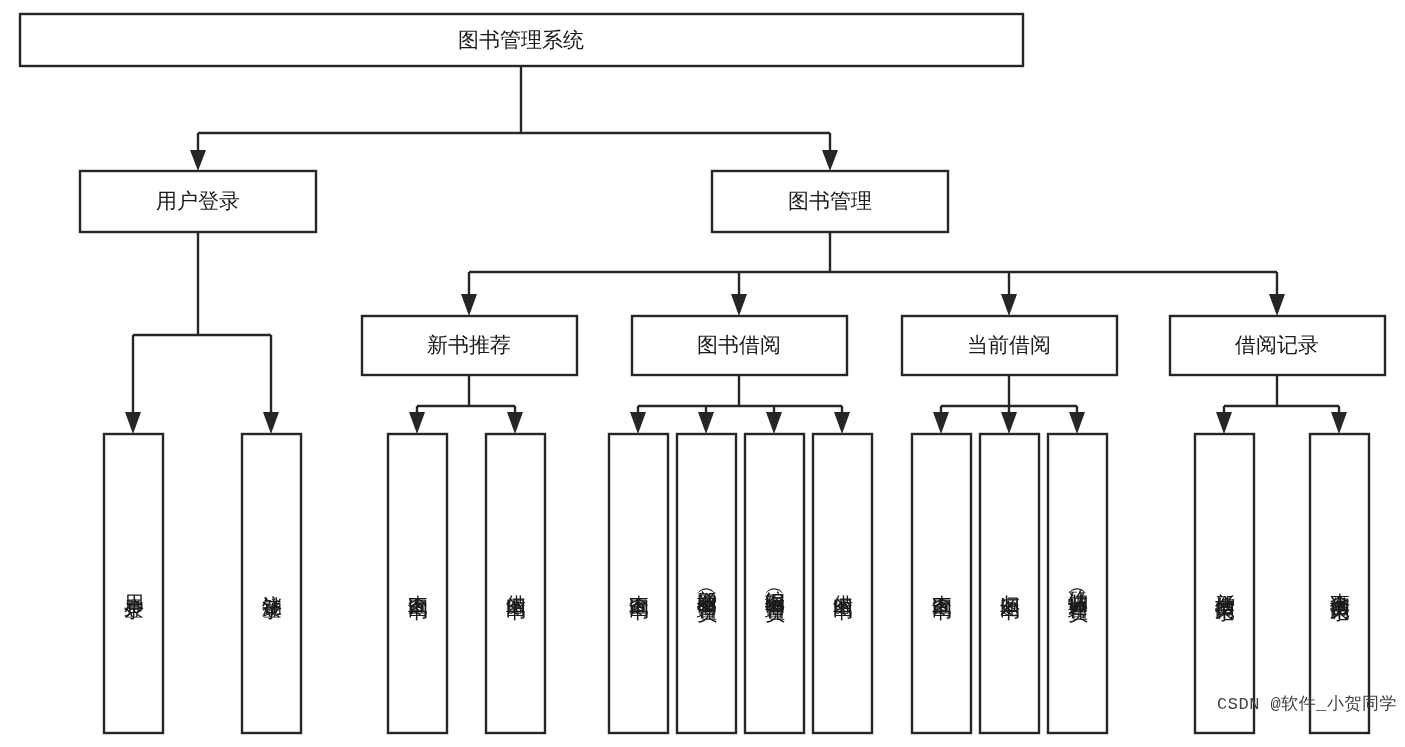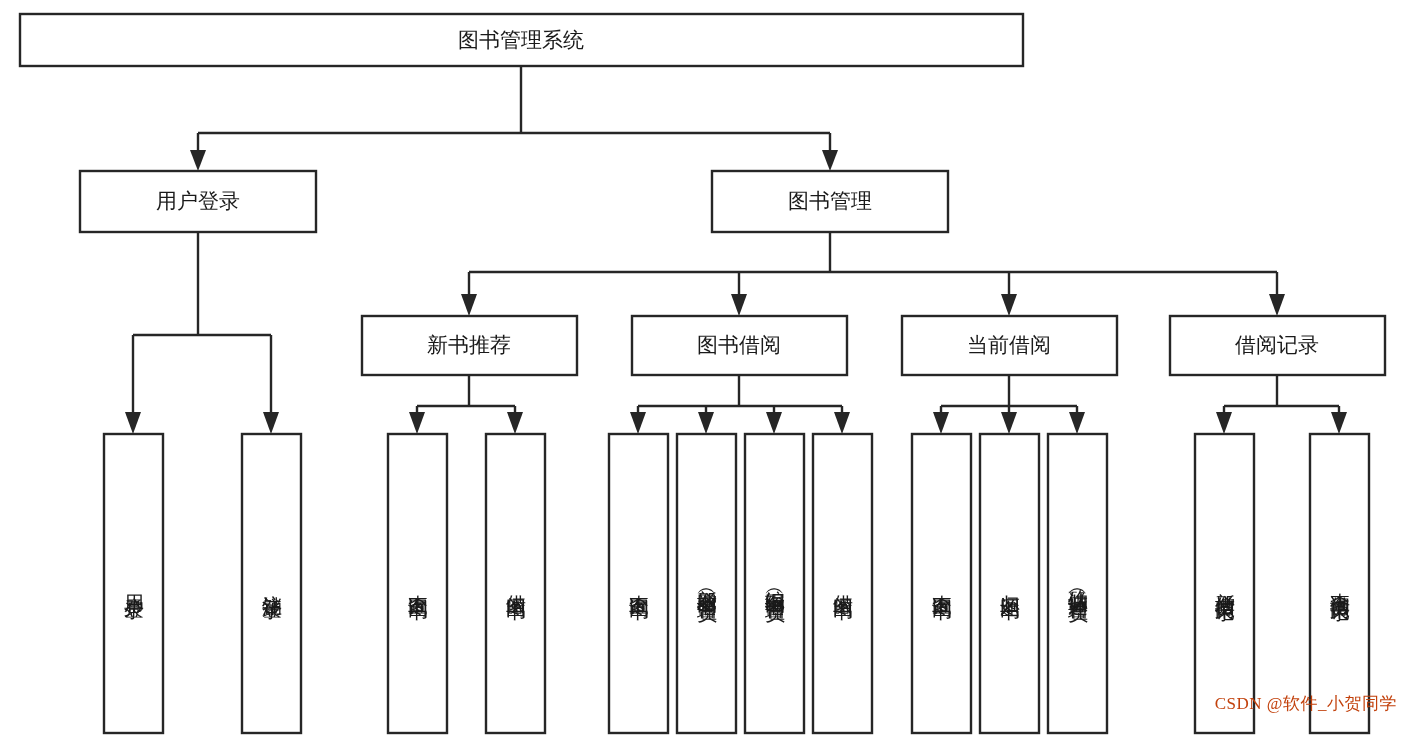--- a/index.html
+++ b/index.html
@@ -55,23 +55,23 @@
     stroke-linecap: butt;
   }
   .arrow-head {
     fill: #262626;
     stroke: none;
   }
   .watermark-text {
     position: absolute;
     right: 8px;
     bottom: 5px;
-    font-family: Liberation Serif, serif;
+    font-family: Liberation Mono, monospace;
     font-size: 17px;
-    color: #c2410c;
+    color: #404040;
     white-space: nowrap;
     letter-spacing: 0.5px;
     user-select: none;
   }
 </style>
 </head>
 <body>
 
 <div id="diagram-root">
 

